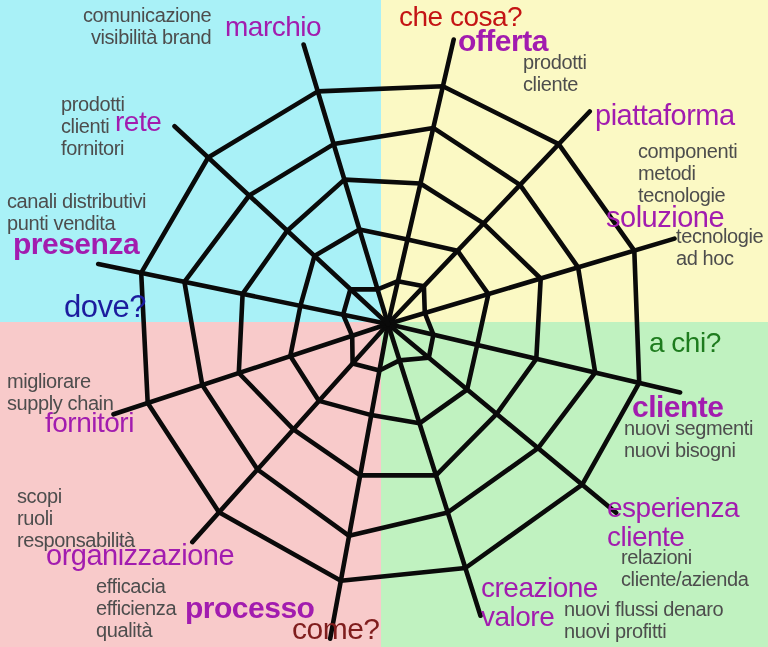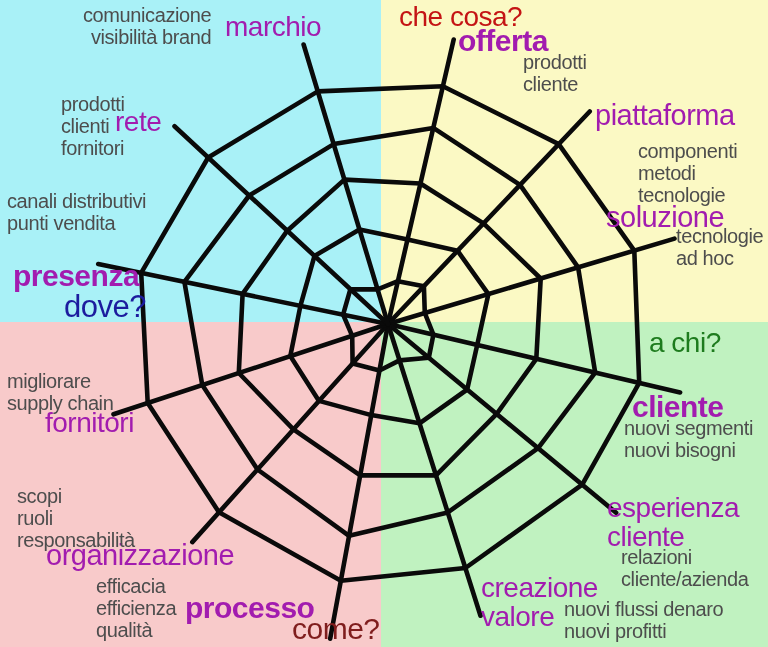--- a/index.html
+++ b/index.html
@@ -56,21 +56,21 @@
 
   <div class="lbl main bold" style="left:458px;top:25px;">offerta</div>
   <div class="lbl main" style="left:595px;top:100px;font-size:29px;">piattaforma</div>
   <div class="lbl main" style="left:606px;top:202px;font-size:29px;text-align:right;">soluzione</div>
   <div class="lbl main bold" style="left:632px;top:391px;">cliente</div>
   <div class="lbl main wrap2" style="left:607px;top:493px;width:160px;">esperienza cliente</div>
   <div class="lbl main wrap2" style="left:481px;top:573px;width:140px;">creazione valore</div>
   <div class="lbl main bold" style="left:185px;top:592px;">processo</div>
   <div class="lbl main" style="left:46px;top:540px;font-size:29px;">organizzazione</div>
   <div class="lbl main" style="left:45px;top:408px;">fornitori</div>
-  <div class="lbl main bold" style="left:13px;top:228px;margin-top:32px;">presenza</div>
+  <div class="lbl main bold" style="left:13px;top:228px;">presenza</div>
   <div class="lbl main" style="left:115px;top:107px;">rete</div>
   <div class="lbl main" style="left:225px;top:12px;">marchio</div>
 
   <div class="sub" style="left:523px;top:51px;">
     <span>prodotti</span>
     <span>cliente</span>
   </div>
   <div class="sub" style="left:638px;top:140px;">
     <span>componenti</span>
     <span>metodi</span>

